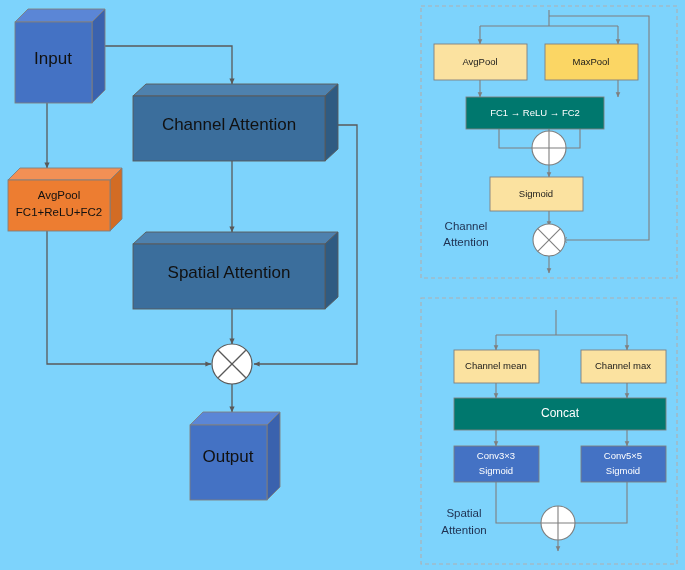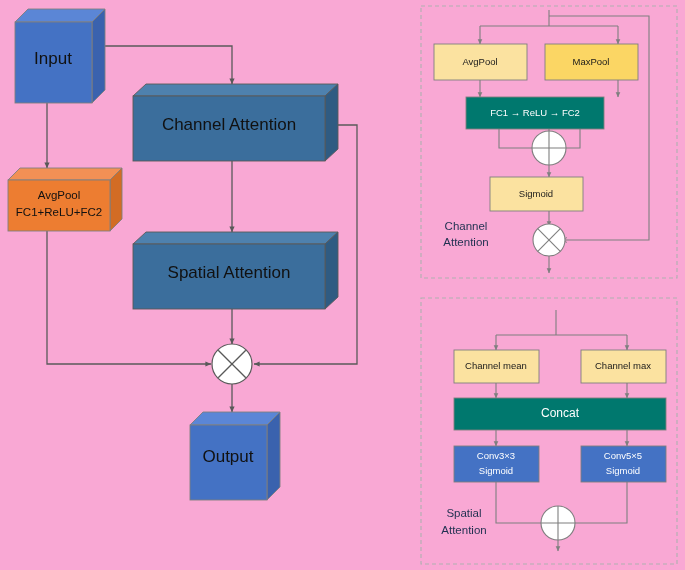--- a/index.html
+++ b/index.html
@@ -10,21 +10,21 @@
   body {
     width: 685px;
     height: 570px;
     font-family: "Liberation Sans", sans-serif;
     overflow: hidden;
   }
   #root {
     position: relative;
     width: 685px;
     height: 570px;
-    background: #f9a8d4;
+    background: #7dd3fc;
   }
   svg.canvas {
     position: absolute;
     top: 0;
     left: 0;
     width: 685px;
     height: 570px;
   }
   text {
     font-family: "Liberation Sans", sans-serif;

